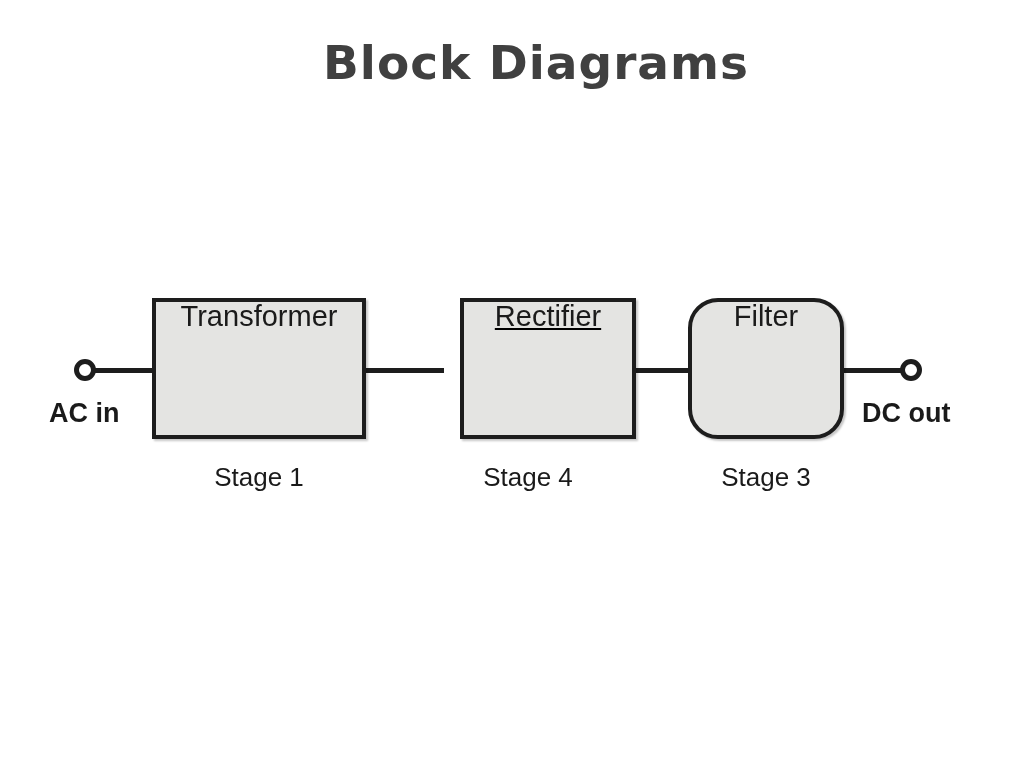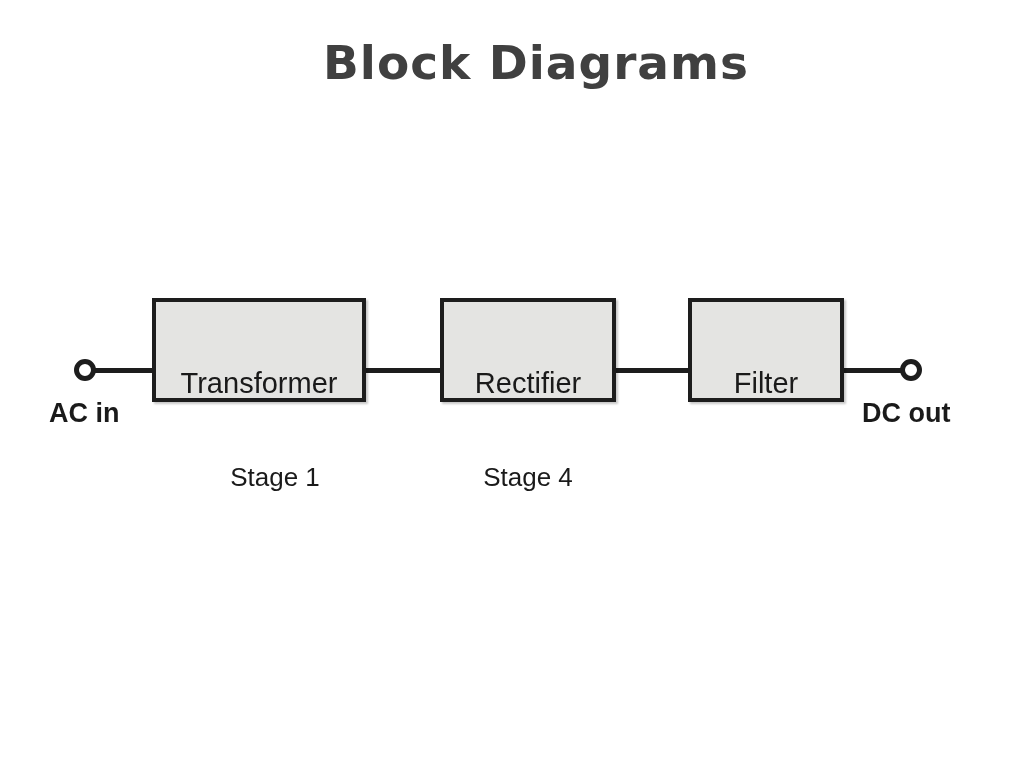--- a/index.html
+++ b/index.html
@@ -70,52 +70,52 @@
     box-sizing: border-box;
     top: 359px;
   }
   .terminal-in  { left: 74px; }
   .terminal-out { left: 900px; }
 
   
   .block {
     position: absolute;
     top: 298px;
-    height: 104px;
+    height: 141px;
     background: #e4e4e2;
     border: 4px solid #1d1d1d;
     box-sizing: border-box;
     box-shadow: 2px 2px 2px rgba(0,0,0,0.22);
     display: flex;
-    align-items: flex-end;
+    align-items: flex-start;
     justify-content: center;
   }
   .block-label {
     font-family: "Liberation Sans", sans-serif;
     font-size: 29px;
     color: #1a1a1a;
     white-space: nowrap;
     line-height: 1;
   }
   .block-1 { left: 152px; width: 214px; }
-  .block-2 { left: 440px; width: 176px; }
-  .block-3 { left: 688px; width: 156px; }
+  .block-2 { left: 460px; width: 176px; text-decoration: underline; }
+  .block-3 { left: 688px; width: 156px; border-radius: 30px; }
 
   
   .stage-caption {
     position: absolute;
     top: 460px;
     text-align: center;
     font-family: "Liberation Sans", sans-serif;
     font-size: 26px;
     color: #1a1a1a;
     white-space: nowrap;
     line-height: 34px;
   }
-  .stage-1 { left: 168px; width: 214px; }
+  .stage-1 { left: 152px; width: 214px; }
   .stage-2 { left: 440px; width: 176px; }
   .stage-3 { left: 688px; width: 156px; }
 
   
   .port-caption {
     position: absolute;
     top: 396px;
     font-family: "Liberation Sans", sans-serif;
     font-size: 27px;
     color: #1a1a1a;
@@ -150,18 +150,19 @@
     <div class="block block-2">
       <span class="block-label">Rectifier</span>
     </div>
 
     <div class="block block-3">
       <span class="block-label">Filter</span>
     </div>
 
     <div class="stage-caption stage-1">Stage 1</div>
     <div class="stage-caption stage-2">Stage 4</div>
+    <div class="stage-caption stage-3">Stage 3</div>
 
     <div class="port-caption port-in">AC in</div>
     <div class="port-caption port-out">DC out</div>
 
   </div>
 </div>
 
 </body></html>

